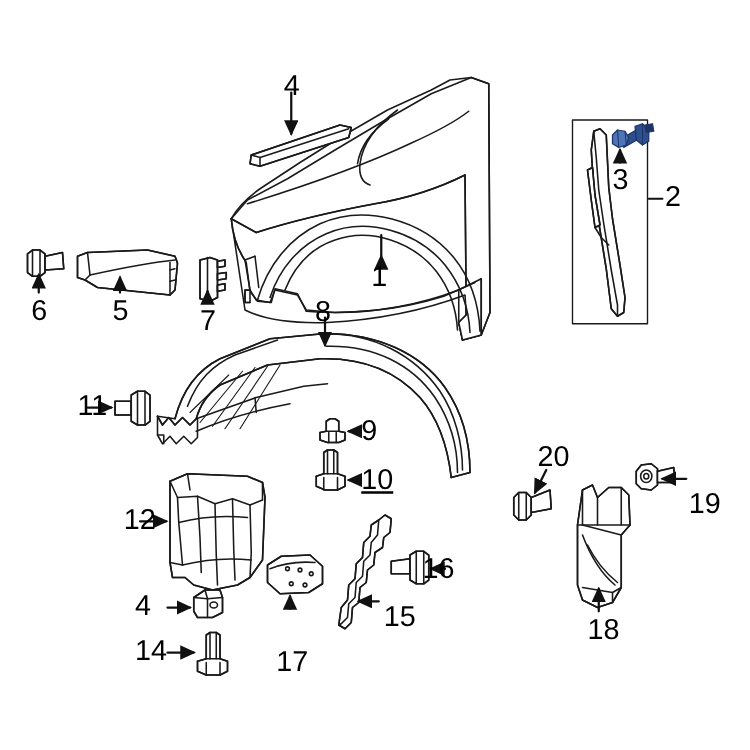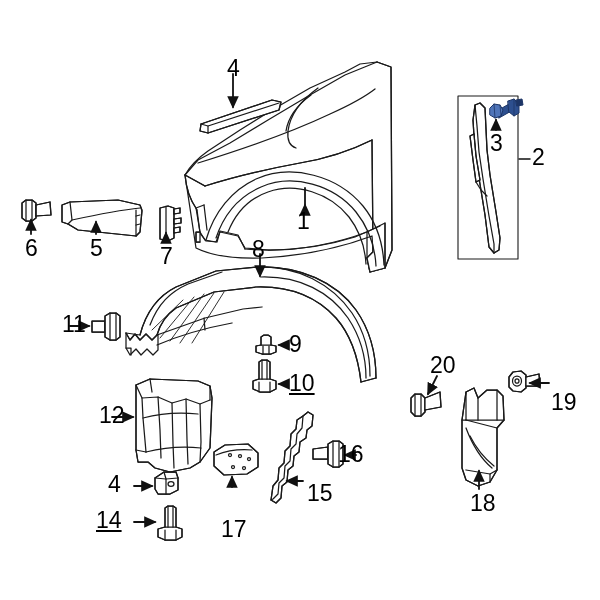--- a/index.html
+++ b/index.html
@@ -328,21 +328,21 @@
   <div class="lbl" style="left:227px; top:57px;">4</div>
   <div class="lbl" style="left:90px;  top:237px;">5</div>
   <div class="lbl" style="left:25px;  top:237px;">6</div>
   <div class="lbl" style="left:160px; top:245px;">7</div>
   <div class="lbl" style="left:252px; top:238px;">8</div>
   <div class="lbl" style="left:289px; top:333px;">9</div>
   <div class="lbl" style="left:289px; top:372px;text-decoration:underline;">10</div>
   <div class="lbl" style="left:48px;  top:313px;margin-left:14px;">11</div>
   <div class="lbl" style="left:69px;  top:404px;margin-left:30px;">12</div>
   <div class="lbl" style="left:108px; top:473px;">4</div>
-  <div class="lbl" style="left:96px; top:509px;text-decoration:underline;">14</div>
+  <div class="lbl" style="left:108px; top:509px;">14</div>
   <div class="lbl" style="left:307px; top:482px;">15</div>
   <div class="lbl" style="left:338px; top:443px;">16</div>
   <div class="lbl" style="left:221px; top:518px;">17</div>
   <div class="lbl" style="left:470px; top:492px;text-align:right;">18</div>
   <div class="lbl" style="left:551px; top:371px;margin-top:20px;">19</div>
   <div class="lbl" style="left:430px; top:354px;">20</div>
 
 </div>
 
 </body></html>

